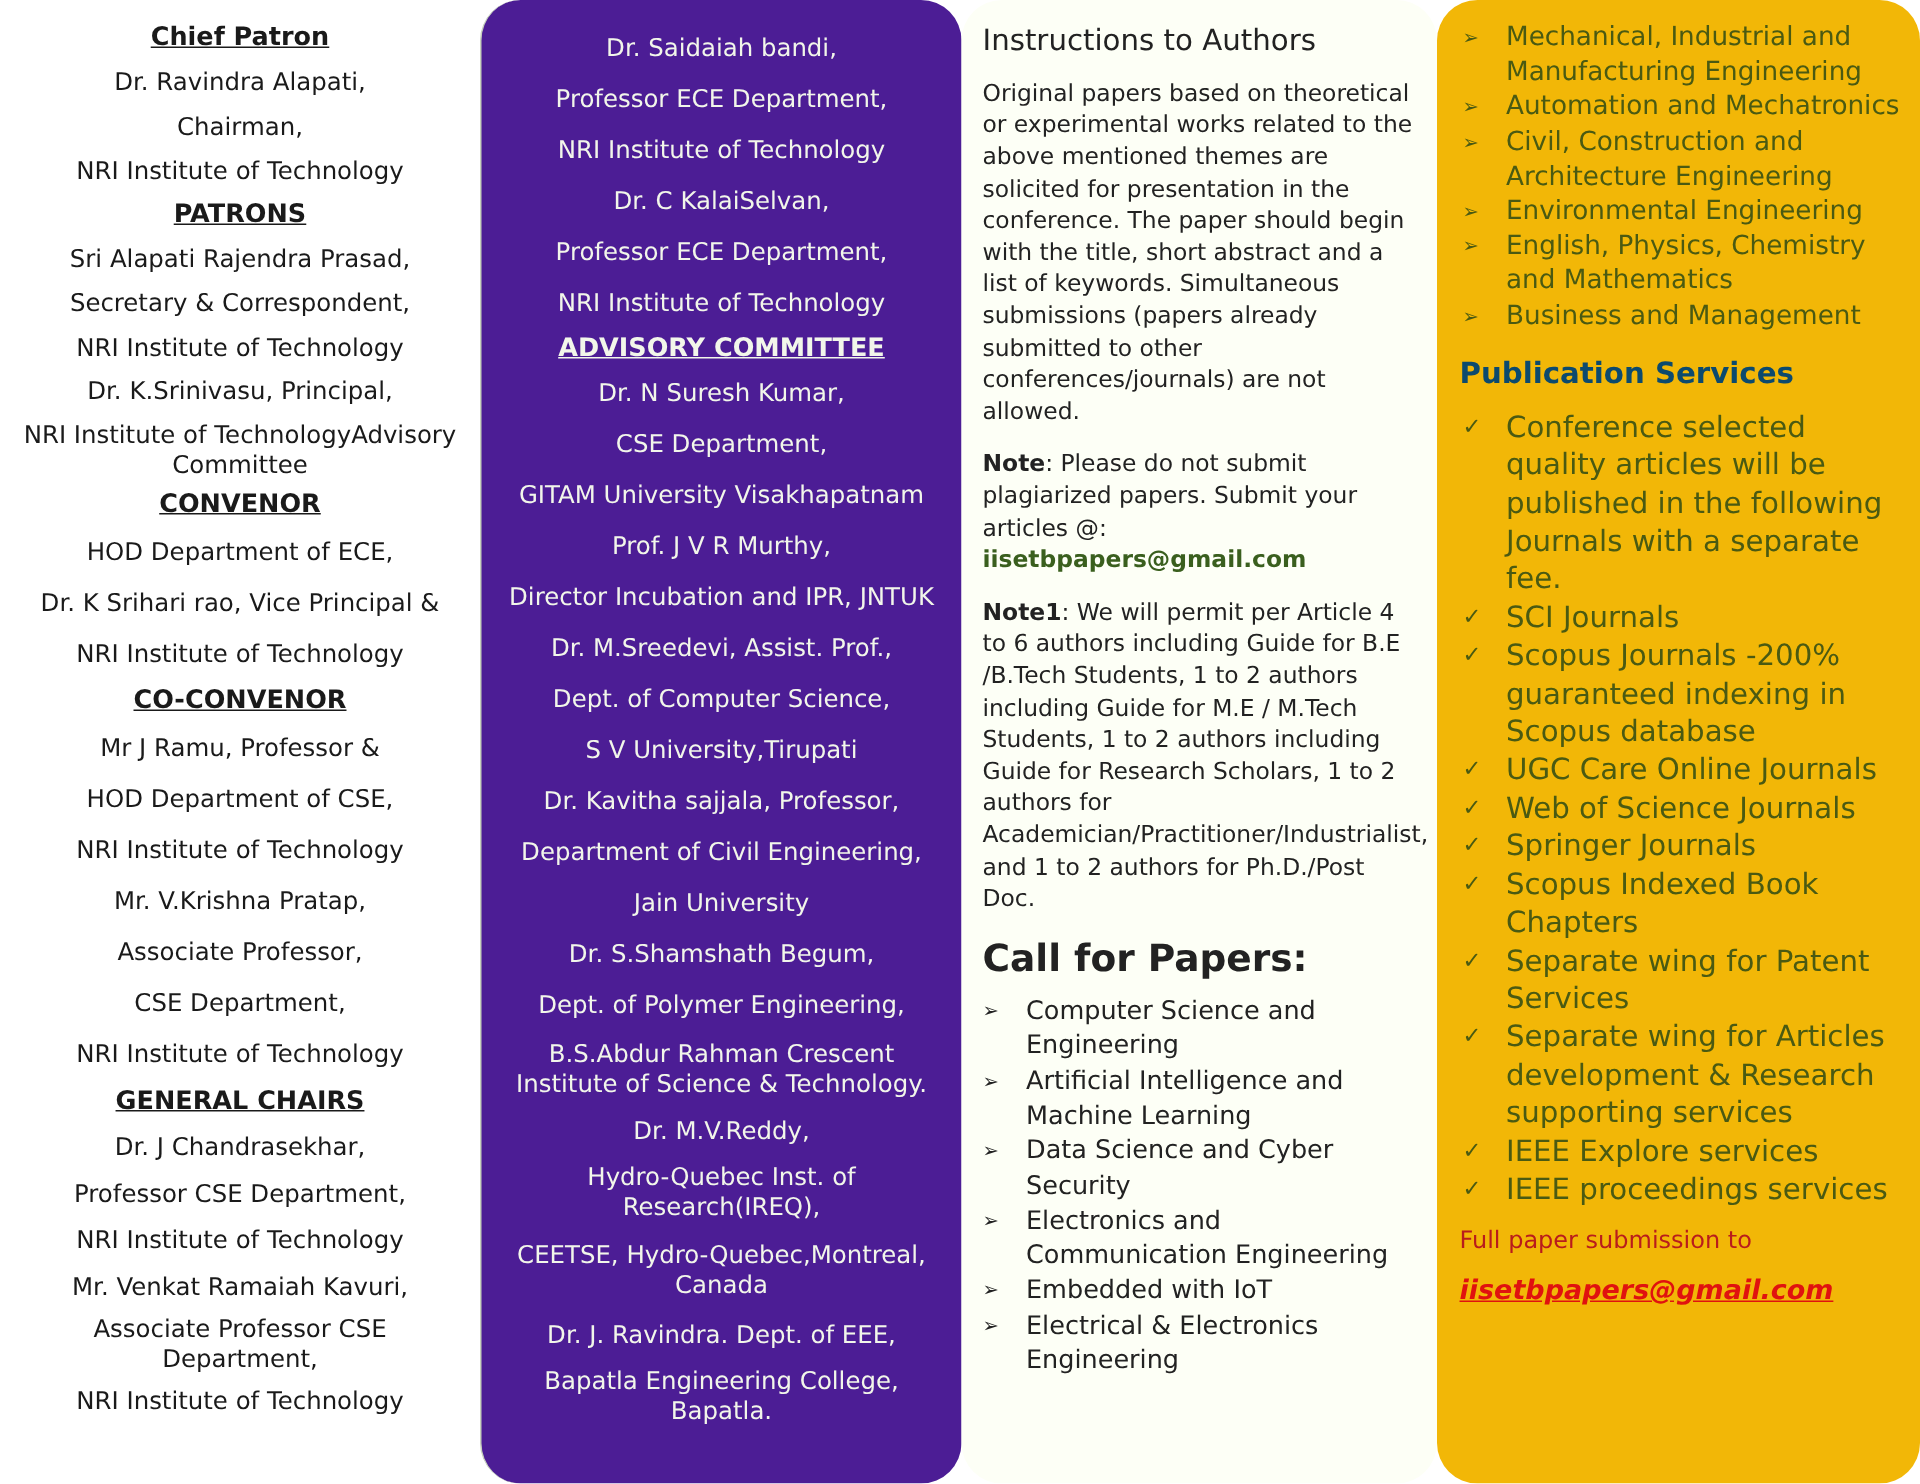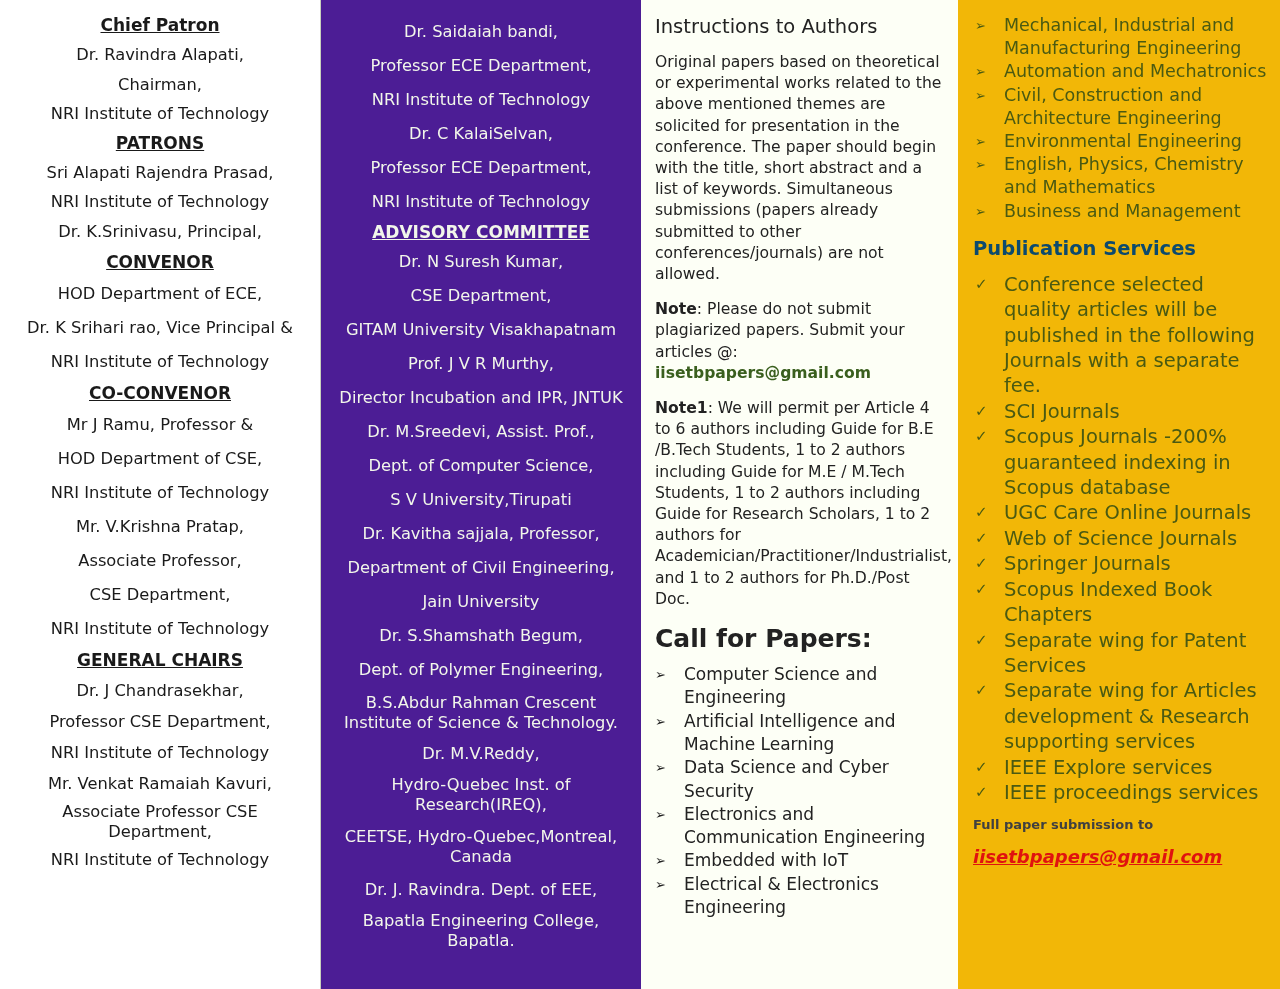--- a/index.html
+++ b/index.html
@@ -1,18 +1,18 @@
 <!DOCTYPE html>
 <html><head>
 <meta charset="utf-8">
 <style>
   html, body { margin:0; padding:0; }
   body { width:1280px; height:989px; overflow:hidden; font-family:"DejaVu Sans", sans-serif; background:#fff; }
   .page { display:flex; width:1280px; height:989px; }
-  .col { box-sizing:border-box; height:989px; overflow:hidden; }
+  .col { box-sizing:border-box; height:989px; overflow:hidden;border-radius:27px; }
   .col1 { width:320px; background:#ffffff; color:#1a1a1a; text-align:center; padding-top:11px; }
   .col2 { width:321px; background:#4c1d95; color:#f2f6ea; text-align:center; padding-top:15px; border-left:1px solid #c7d0bd; }
   .col3 { width:317px; background:#fdfff6; color:#222; padding:15px 12px 0 14px; }
   .col4 { width:322px; background:#f2b707; color:#4a5a12; padding:14px 10px 0 17px; }
 
   .c-line { font-size:16.3px; line-height:34px; white-space:nowrap; }
   .c-line.wrap { white-space:normal; line-height:20px; padding:6px 2px 6px 2px; }
   .c-head { font-weight:bold; text-decoration:underline; font-size:17px; line-height:29px; }
   .col1 .c-line { line-height:29.5px; }
   .col1 .c-line.wide { line-height:34px; }
@@ -26,38 +26,40 @@
 
   ul.arrows { list-style:none; margin:0; padding:0; }
   ul.arrows li { position:relative; padding-left:29px; font-size:17px; line-height:23.3px; }
   ul.arrows li .bul { position:absolute; left:0; top:0; font-size:13px; }
 
   .col4 ul.arrows li { padding-left:29px; font-size:17.5px; line-height:23.2px; }
   .h-pub { font-weight:bold; font-size:19.5px; margin:14px 0 12px -2px; color:#0c4a6e; }
   ul.checks { list-style:none; margin:0; padding:0; }
   ul.checks li { position:relative; padding-left:29px; font-size:19.5px; line-height:25.4px; }
   ul.checks li .bul { position:absolute; left:0; top:0; font-size:15px; }
-  .red-head { color:#404040; font-weight:bold; font-size:13px; margin:12px 0 14px -2px; }
+  .red-head { color:#b91c1c; font-weight:normal; font-size:16px; margin:12px 0 14px -2px; }
   .red-mail { color:#e0120f; font-weight:bold; font-style:italic; text-decoration:underline; font-size:18px; margin-left:-2px; }
 </style>
 </head>
 <body>
 
 <div class="page">
 
   <div class="col col1">
     <div class="c-head">Chief Patron</div>
     <div class="c-line">Dr. Ravindra Alapati,</div>
     <div class="c-line">Chairman,</div>
     <div class="c-line">NRI Institute of Technology</div>
 
     <div class="c-head">PATRONS</div>
     <div class="c-line">Sri Alapati Rajendra Prasad,</div>
+    <div class="c-line">Secretary &amp; Correspondent,</div>
     <div class="c-line">NRI Institute of Technology</div>
     <div class="c-line">Dr. K.Srinivasu, Principal,</div>
+    <div class="c-line wrap">NRI Institute of TechnologyAdvisory Committee</div>
 
     <div class="c-head" style="margin-top:2px">CONVENOR</div>
     <div class="c-line wide">HOD Department of ECE,</div>
     <div class="c-line wide">Dr. K Srihari rao, Vice Principal &amp;</div>
     <div class="c-line wide">NRI Institute of Technology</div>
 
     <div class="c-head">CO-CONVENOR</div>
     <div class="c-line wide">Mr J Ramu, Professor &amp;</div>
     <div class="c-line wide">HOD Department of CSE,</div>
     <div class="c-line wide">NRI Institute of Technology</div>

